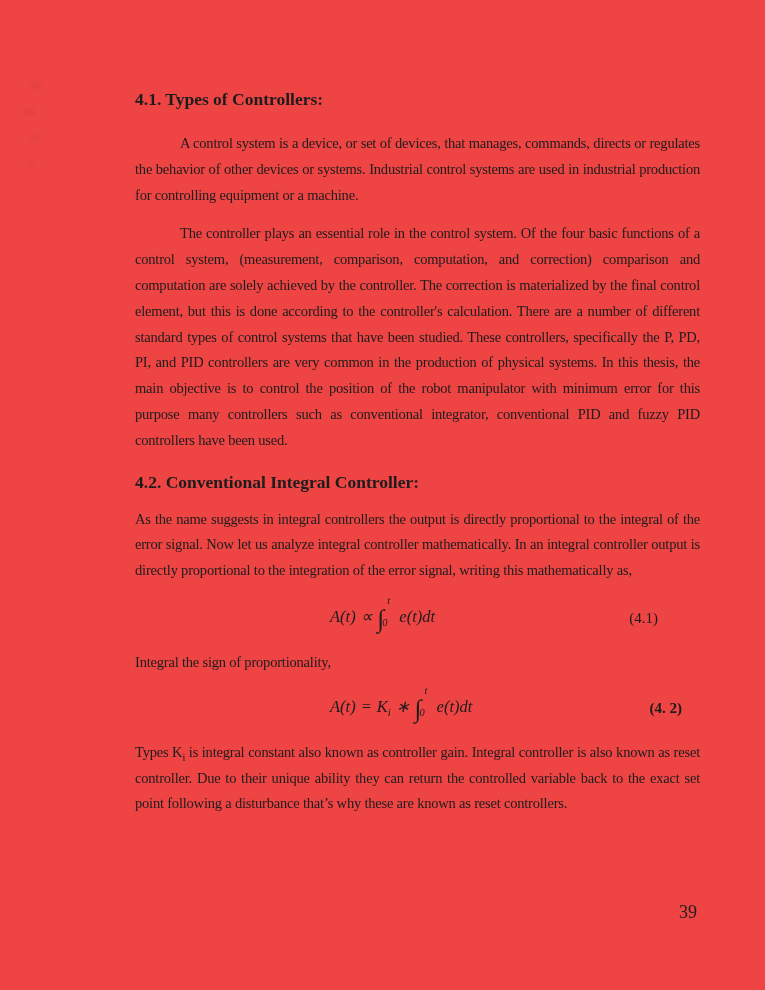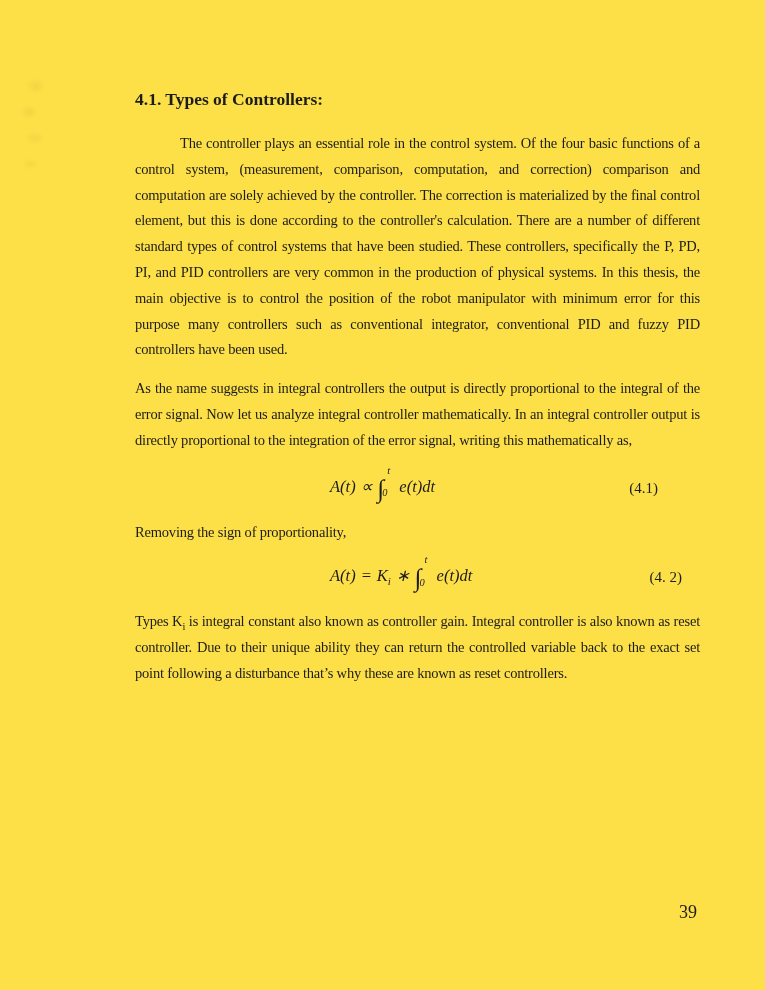--- a/index.html
+++ b/index.html
@@ -1,17 +1,17 @@
 <!DOCTYPE html>
 <html><head>
 <meta charset="utf-8">
 <style>
   html,body { margin:0; padding:0; background:#ffffff; }
   .page {
-    position:relative; width:765px; height:990px; background:#fde047;
+    position:relative; width:765px; height:990px; background:#ef4444;
     font-family:"Liberation Serif", serif; color:#1c1c1c; overflow:hidden;
   }
   .content {
     position:absolute; left:135px; top:88px; width:565px;
     font-size:14.5px; letter-spacing:-0.2px; line-height:25.8px;
     text-align:justify;
   }
   h1.sec {
     font-size:17.5px; font-weight:bold; line-height:22px;
     margin:0 0 21px 0; text-align:left; letter-spacing:0;
@@ -31,21 +31,21 @@
   .eq .sp { display:inline-block; width:5px; }
   .integral { font-size:25px; font-style:italic; vertical-align:-5px; }
   .int-limits {
     display:inline-block; position:relative; width:10px; height:22px;
     font-size:10.5px; font-style:italic; vertical-align:-4px; line-height:1;
   }
   .int-sup { position:absolute; top:-8px; left:3px; }
   .int-sub { position:absolute; bottom:-3px; left:-2px; }
   .eq-label { margin-left:auto; font-size:15px; letter-spacing:0; }
   .eq-label.lbl-1 { margin-right:42px;text-align:right; }
-  .eq-label.lbl-2 { margin-right:18px; }
+  .eq-label.lbl-2 { margin-right:18px;font-weight:bold; }
   sub.small-sub { font-size:10.5px; line-height:0; }
   .eq sub.small-sub { font-size:11px; }
   .pagenum { position:absolute; top:902px; right:68px; font-size:18px; }
   .scan-artifact {
     position:absolute; left:14px; top:74px; width:36px; height:100px;
     background:
       radial-gradient(ellipse 15px 11px at 60% 12%, rgba(0,0,0,0.05), transparent 70%),
       radial-gradient(ellipse 13px 10px at 42% 38%, rgba(0,0,0,0.05), transparent 70%),
       radial-gradient(ellipse 14px 10px at 58% 64%, rgba(0,0,0,0.045), transparent 70%),
       radial-gradient(ellipse 12px 9px at 45% 90%, rgba(0,0,0,0.04), transparent 70%);
@@ -55,32 +55,34 @@
 <body>
 
 <div class="page">
 
   <div class="scan-artifact"></div>
 
   <div class="content">
 
     <h1 class="sec">4.1. Types of Controllers:</h1>
 
+    <p class="body indent">A control system is a device, or set of devices, that manages, commands, directs or regulates the behavior of other devices or systems. Industrial control systems are used in industrial production for controlling equipment or a machine.</p>
 
     <p class="body indent">The controller plays an essential role in the control system. Of the four basic functions of a control system, (measurement, comparison, computation, and correction) comparison and computation are solely achieved by the controller. The correction is materialized by the final control element, but this is done according to the controller's calculation. There are a number of different standard types of control systems that have been studied. These controllers, specifically the P, PD, PI, and PID controllers are very common in the production of physical systems. In this thesis, the main objective is to control the position of the robot manipulator with minimum error for this purpose many controllers such as conventional integrator, conventional PID and fuzzy PID controllers have been used.</p>
 
+    <h1 class="sec sec2">4.2. Conventional Integral Controller:</h1>
 
     <p class="body">As the name suggests in integral controllers the output is directly proportional to the integral of the error signal. Now let us analyze integral controller mathematically. In an integral controller output is directly proportional to the integration of the error signal, writing this mathematically as,</p>
 
     <div class="eq-row">
       <span class="eq"><span>A(t)</span><span class="sp"></span><span>∝</span><span class="sp"></span><span class="integral">∫</span><span class="int-limits"><span class="int-sup">t</span><span class="int-sub">0</span></span><span class="sp"></span><span>e(t)dt</span></span>
       <span class="eq-label lbl-1">(4.1)</span>
     </div>
 
-    <p class="body">Removing the sign of proportionality,</p>
+    <p class="body">Integral the sign of proportionality,</p>
 
     <div class="eq-row second">
       <span class="eq"><span>A(t)</span><span class="sp"></span><span>=</span><span class="sp"></span><span>K</span><sub class="small-sub">i</sub><span class="sp"></span><span>∗</span><span class="sp"></span><span class="integral">∫</span><span class="int-limits"><span class="int-sup">t</span><span class="int-sub">0</span></span><span class="sp"></span><span>e(t)dt</span></span>
       <span class="eq-label lbl-2">(4. 2)</span>
     </div>
 
     <p class="body"><span>Types K</span><sub class="small-sub">i</sub><span> is integral constant also known as controller gain. Integral controller is also known as reset controller. Due to their unique ability they can return the controlled variable back to the exact set point following a disturbance that’s why these are known as reset controllers.</span></p>
 
   </div>
 

